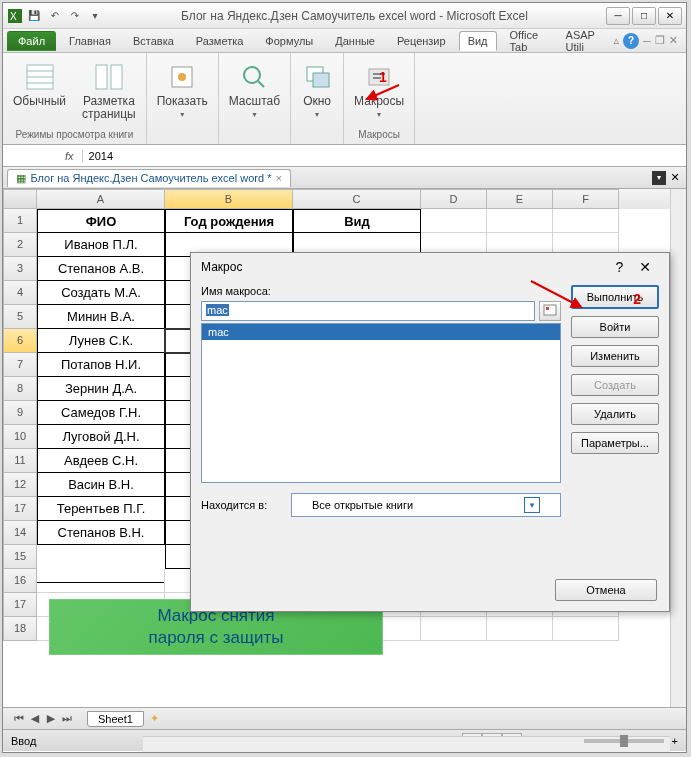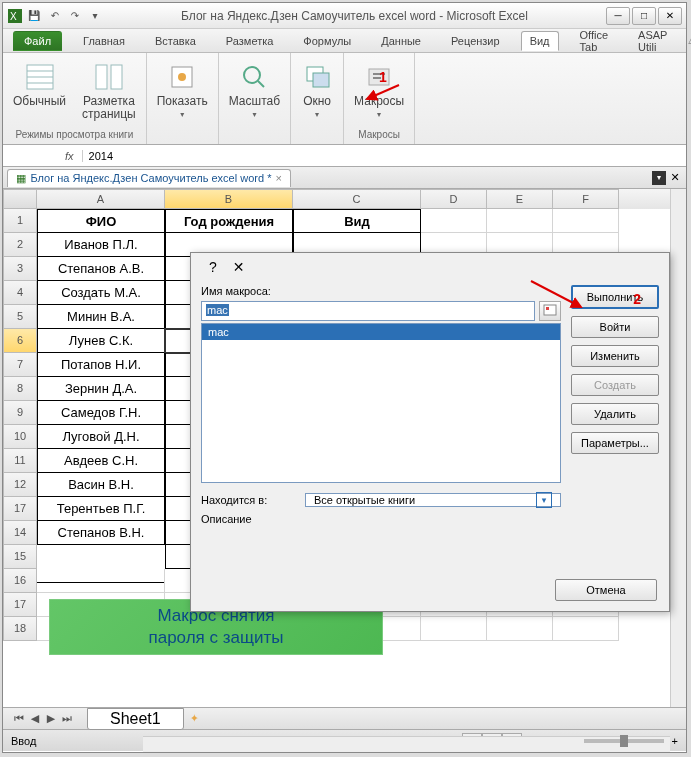--- a/index.html
+++ b/index.html
@@ -4,21 +4,21 @@
 <style>
 * { margin: 0; padding: 0; box-sizing: border-box; font-family: 'Segoe UI', Tahoma, sans-serif; }
 body { background: #ddd; width: 691px; height: 757px; overflow: hidden; position: relative; }
 .window { background: #fff; border: 1px solid #888; width: 685px; height: 751px; margin: 2px; position: relative; }
 .titlebar { background: linear-gradient(#fff, #e8e8e8); height: 26px; display: flex; align-items: center; padding: 0 4px; border-bottom: 1px solid #ccc; font-size: 12px; }
 .tb-icons { display: flex; gap: 4px; align-items: center; }
 .tb-icon { width: 16px; height: 16px; display: inline-flex; align-items: center; justify-content: center; font-size: 10px; color: #555; }
 .tb-title { flex: 1; text-align: center; color: #555; font-size: 12px; }
 .win-controls { display: flex; gap: 2px; }
 .win-btn { width: 24px; height: 18px; border: 1px solid #aaa; background: linear-gradient(#fff,#e0e0e0); border-radius: 2px; font-size: 10px; display: flex; align-items: center; justify-content: center; cursor: pointer; }
-.ribbon-tabs { display: flex; background: linear-gradient(#f5f5f5,#e5e5e5); height: 24px; font-size: 11px; border-bottom: 1px solid #bbb; align-items: center; padding-left: 10px; gap: 12px; }
+.ribbon-tabs { display: flex; background: linear-gradient(#f5f5f5,#e5e5e5); height: 24px; font-size: 11px; border-bottom: 1px solid #bbb; align-items: center; padding-left: 4px; gap: 4px; }
 .ribbon-tab { padding: 3px 8px; color: #444; cursor: pointer; border: 1px solid transparent; }
 .ribbon-tab.file { background: linear-gradient(#3a8f2e,#2e7524); color: #fff; border-radius: 3px 3px 0 0; padding: 3px 10px; }
 .ribbon-tab.active { background: #fff; border: 1px solid #aaa; border-bottom: 1px solid #fff; border-radius: 3px 3px 0 0; }
 .ribbon-right { margin-left: auto; display: flex; gap: 4px; padding-right: 8px; align-items: center; }
 .help-circle { width: 16px; height: 16px; border-radius: 50%; background: #3b8fd6; color: #fff; display: flex; align-items: center; justify-content: center; font-size: 10px; font-weight: bold; }
 .ribbon-body { background: linear-gradient(#f8f8f8,#ececec); height: 92px; border-bottom: 1px solid #aaa; display: flex; font-size: 10px; }
 .ribbon-group { border-right: 1px solid #ccc; padding: 2px 6px; display: flex; flex-direction: column; align-items: center; position: relative; }
 .ribbon-group-items { display: flex; gap: 8px; flex: 1; align-items: flex-start; padding-top: 4px; }
 .ribbon-item { display: flex; flex-direction: column; align-items: center; gap: 2px; cursor: pointer; padding: 2px 4px; }
 .ribbon-item-icon { width: 32px; height: 32px; display: flex; align-items: center; justify-content: center; }
@@ -41,21 +41,21 @@
 .row-h { width: 34px; border: 1px solid #bbb; border-top: none; background: linear-gradient(#f5f5f5,#e5e5e5); text-align: center; font-size: 11px; color: #555; line-height: 23px; }
 .row-h.selected { background: linear-gradient(#ffe9a8,#ffd76e); }
 .cell { border-right: 1px solid #d4d4d4; border-bottom: 1px solid #d4d4d4; font-size: 13px; line-height: 23px; padding: 0 4px; overflow: hidden; white-space: nowrap; }
 .cell.header-cell { font-weight: bold; text-align: center; border: 1px solid #000; border-top: 1px solid #000; }
 .cell.data-cell { text-align: center; border-right: 1px solid #000; border-bottom: 1px solid #000; border-left: 1px solid #000; }
 .cell.active { outline: 2px solid #333; outline-offset: -1px; }
 .green-label { position: absolute; left: 46px; top: 410px; width: 334px; height: 56px; background: linear-gradient(135deg,#63c667,#4db852); border: 1px solid #7acb7e; display: flex; align-items: center; justify-content: center; text-align: center; color: #0b4a87; font-size: 17px; line-height: 1.3; font-weight: 500; }
 .sheet-tabs { height: 22px; background: linear-gradient(#f0f0f0,#e0e0e0); display: flex; align-items: center; border-top: 1px solid #aaa; font-size: 11px; }
 .sheet-nav { display: flex; gap: 0; padding: 0 8px; }
 .sheet-nav-btn { width: 16px; text-align: center; color: #555; cursor: pointer; }
-.sheet-tab { background: #fff; border: 1px solid #999; padding: 1px 22px; font-size: 16px; border-radius: 0 0 3px 3px; margin-left: 4px; }
+.sheet-tab { background: #fff; border: 1px solid #999; padding: 1px 10px; font-size: 11px; border-radius: 0 0 3px 3px; margin-left: 4px; }
 .status-bar { height: 22px; background: linear-gradient(#e8e8e8,#d8d8d8); display: flex; align-items: center; font-size: 11px; padding: 0 8px; border-top: 1px solid #aaa; }
 .status-right { margin-left: auto; display: flex; align-items: center; gap: 8px; }
 .zoom-slider { width: 80px; height: 4px; background: #bbb; position: relative; }
 .zoom-thumb { width: 8px; height: 12px; background: #888; position: absolute; left: 36px; top: -4px; }
 .view-btns { display: flex; gap: 0; }
 .view-btn { width: 20px; height: 16px; border: 1px solid #aaa; background: #f0f0f0; }
 
 
 .dialog { position: absolute; left: 190px; top: 252px; width: 480px; height: 360px; background: #f0f0f0; border: 1px solid #888; box-shadow: 2px 2px 8px rgba(0,0,0,0.3); font-size: 11px; }
 .dialog-title { height: 28px; display: flex; align-items: center; padding: 0 10px; font-size: 12px; }
@@ -64,23 +64,23 @@
 .dialog-close { padding: 0 8px; cursor: pointer; font-size: 14px; }
 .dialog-body { padding: 4px 10px; display: flex; gap: 10px; }
 .dialog-left { flex: 1; }
 .dialog-label { font-size: 11px; margin-bottom: 4px; }
 .macro-name-row { display: flex; gap: 4px; }
 .macro-name-input { flex: 1; border: 1px solid #7a9ac0; padding: 2px 4px; height: 20px; background: #fff; font-size: 11px; }
 .macro-name-input .sel { background: #3874b3; color: #fff; padding: 0 1px; }
 .macro-name-btn { width: 22px; height: 20px; border: 1px solid #aaa; background: linear-gradient(#fff,#e0e0e0); }
 .macro-list { border: 1px solid #7a9ac0; background: #fff; height: 160px; margin-top: 2px; }
 .macro-list-item { background: #2b6fb5; color: #fff; padding: 2px 6px; font-size: 11px; }
-.dialog-row { display: flex; align-items: center; gap: 24px; margin-top: 10px; }
+.dialog-row { display: flex; align-items: center; gap: 10px; margin-top: 10px; }
 .dialog-row label { width: 80px; }
-.dialog-select { flex: 1; border: 1px solid #7a9ac0; background: #fff; padding: 2px 8px; height: 14px; display: flex; justify-content: space-between; align-items: center; }
+.dialog-select { flex: 1; border: 1px solid #7a9ac0; background: #fff; padding: 2px 20px; height: 24px; display: flex; justify-content: space-between; align-items: center; }
 .dialog-select-arrow { color: #2b6fb5; border: 1px solid #2b6fb5; width: 16px; height: 16px; display: flex; align-items: center; justify-content: center; font-size: 9px; }
 .dialog-right { width: 88px; display: flex; flex-direction: column; gap: 7px; }
 .dialog-btn { border: 1px solid #888; background: linear-gradient(#fafafa,#e4e4e4); padding: 4px 0; font-size: 11px; cursor: pointer; border-radius: 2px; }
 .dialog-btn.primary { border: 2px solid #2b6fb5; }
 .dialog-btn.disabled { color: #999; }
 .dialog-footer { position: absolute; bottom: 10px; right: 12px; }
 
 
 .arrow { position: absolute; pointer-events: none; }
 .arrow svg { overflow: visible; }
@@ -462,20 +462,21 @@
           </marker>
         </defs>
         <line x1="36" y1="4" x2="4" y2="18" stroke="#d00" stroke-width="2" marker-end="url(#ah1)"></line>
       </svg>
   </div>
 
 </div>
 
 <div class="dialog">
   <div class="dialog-title">
+    <span class="dialog-title-text">Макрос</span>
     <span class="dialog-help">?</span>
     <span class="dialog-close">✕</span>
   </div>
   <div class="dialog-body">
     <div class="dialog-left">
       <div class="dialog-label">Имя макроса:</div>
       <div class="macro-name-row">
         <div class="macro-name-input"><span class="sel">mac</span></div>
         <button class="macro-name-btn"><svg width="14" height="12">
               <rect x="1" y="1" width="12" height="10" fill="#fff" stroke="#888"></rect>
@@ -485,21 +486,20 @@
       <div class="macro-list">
         <div class="macro-list-item">mac</div>
       </div>
       <div class="dialog-row">
         <label>Находится в:</label>
         <div class="dialog-select">
           <span>Все открытые книги</span>
           <span class="dialog-select-arrow">▾</span>
         </div>
       </div>
-      <div class="dialog-label" style="margin-top:6px">Описание</div>
     </div>
     <div class="dialog-right">
       <button class="dialog-btn primary">Выполнить</button>
       <button class="dialog-btn">Войти</button>
       <button class="dialog-btn">Изменить</button>
       <button class="dialog-btn disabled">Создать</button>
       <button class="dialog-btn">Удалить</button>
       <button class="dialog-btn">Параметры...</button>
     </div>
   </div>

